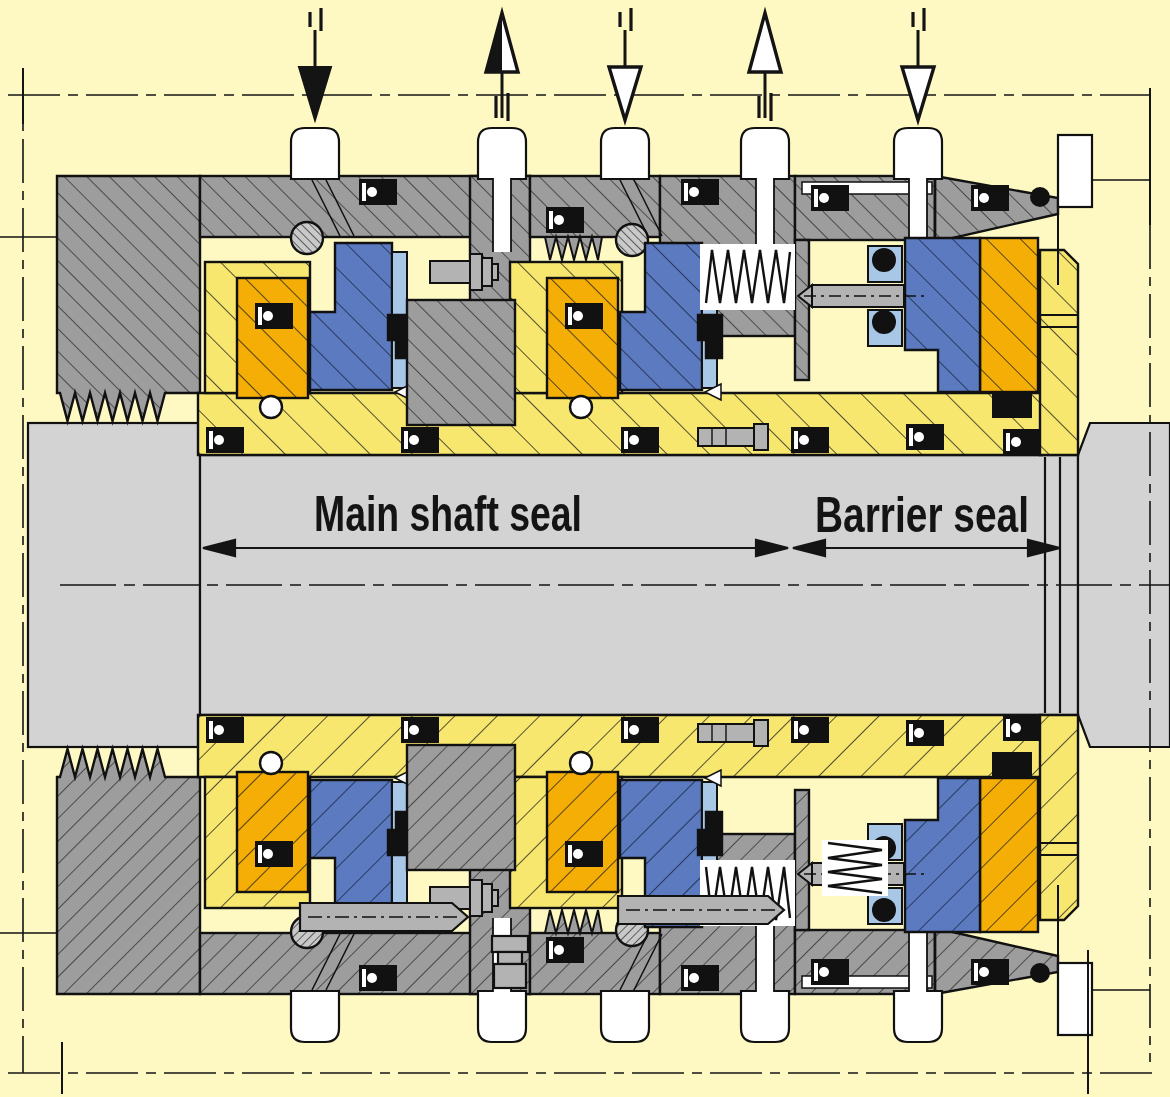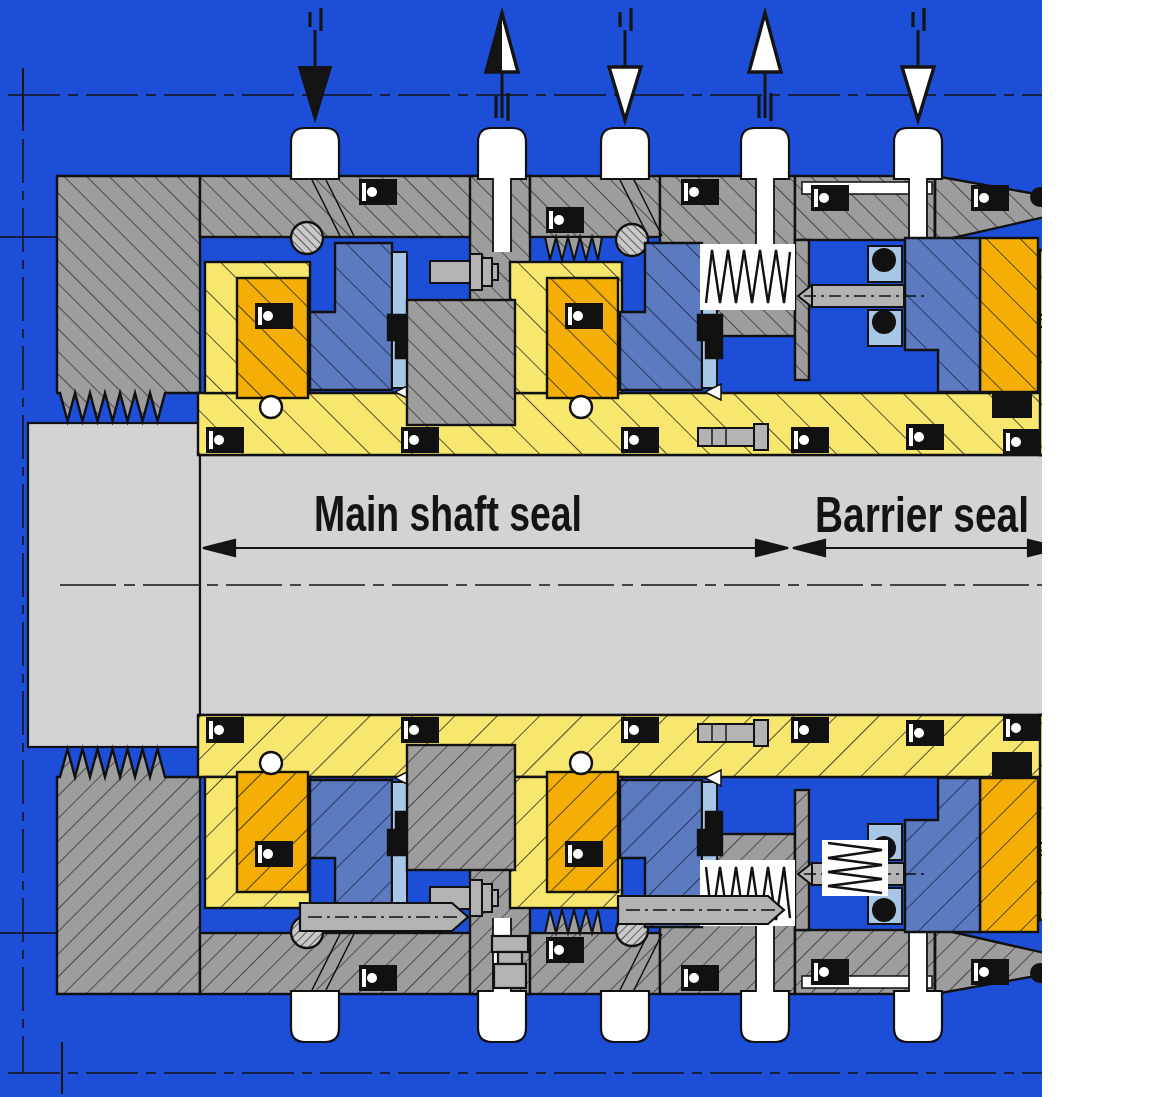--- a/index.html
+++ b/index.html
@@ -1,16 +1,16 @@
 <!DOCTYPE html>
 <html><head>
 <meta charset="utf-8">
 <style>
   html,body{margin:0;padding:0;background:#fff;}
-  #stage{position:relative;width:1042px;height:1097px;background:#1d4ed8;overflow:hidden;
+  #stage{position:relative;width:1170px;height:1097px;background:#fef9c3;overflow:hidden;
          font-family:"Liberation Sans", sans-serif;}
   svg{display:block}
   text.dim-label{fill:#141414;font-family:"Liberation Sans", sans-serif;font-weight:bold;}
 </style>
 </head>
 <body>
 
 <div id="stage">
 <svg width="1170" height="1097" viewBox="0 0 1170 1097">
   <defs>

